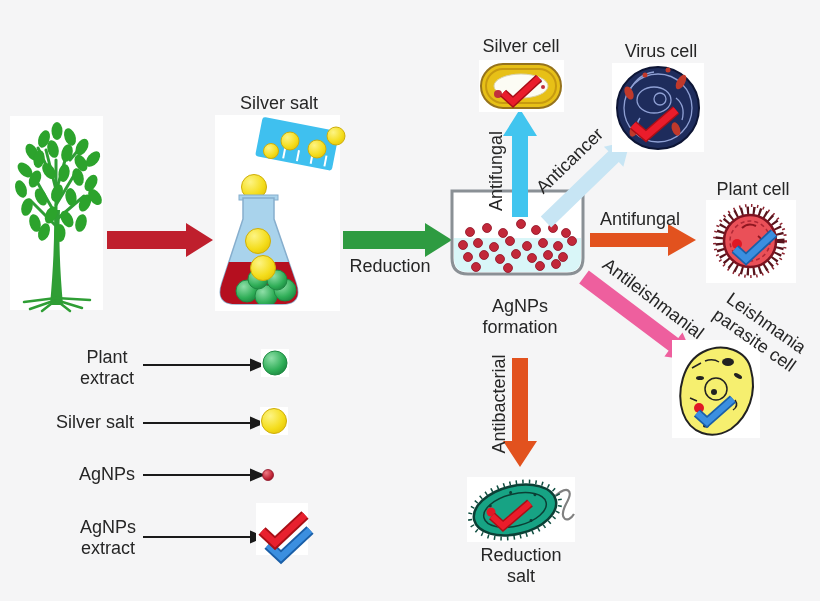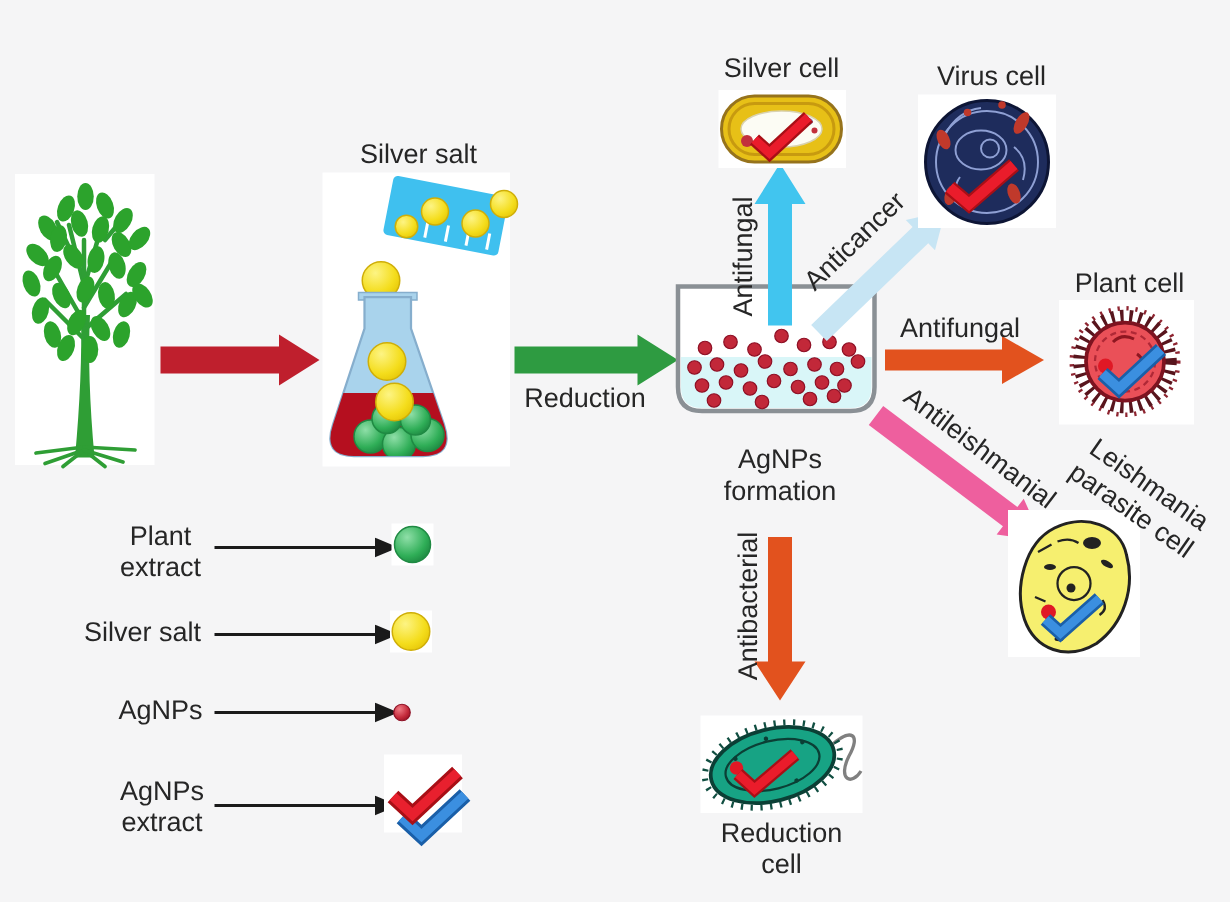--- a/index.html
+++ b/index.html
@@ -302,21 +302,21 @@
 
 <div class="lbl" style="left:521px;top:46px">Silver cell</div>
 <div class="lbl" style="left:661px;top:51px">Virus cell</div>
 <div class="lbl" style="left:753px;top:189px">Plant cell</div>
 <div class="lbl rot35" style="left:760px;top:332px">
   <span>Leishmania</span>
   <span>parasite cell</span>
 </div>
 <div class="lbl" style="left:521px;top:566px">
   <span>Reduction</span>
-  <span>cell</span>
+  <span>salt</span>
 </div>
 
 <div class="lbl" style="left:107px;top:368px">
   <span>Plant</span>
   <span>extract</span>
 </div>
 <div class="lbl" style="left:95px;top:422px">Silver salt</div>
 <div class="lbl" style="left:107px;top:474px">AgNPs</div>
 <div class="lbl" style="left:108px;top:538px">
   <span>AgNPs</span>

